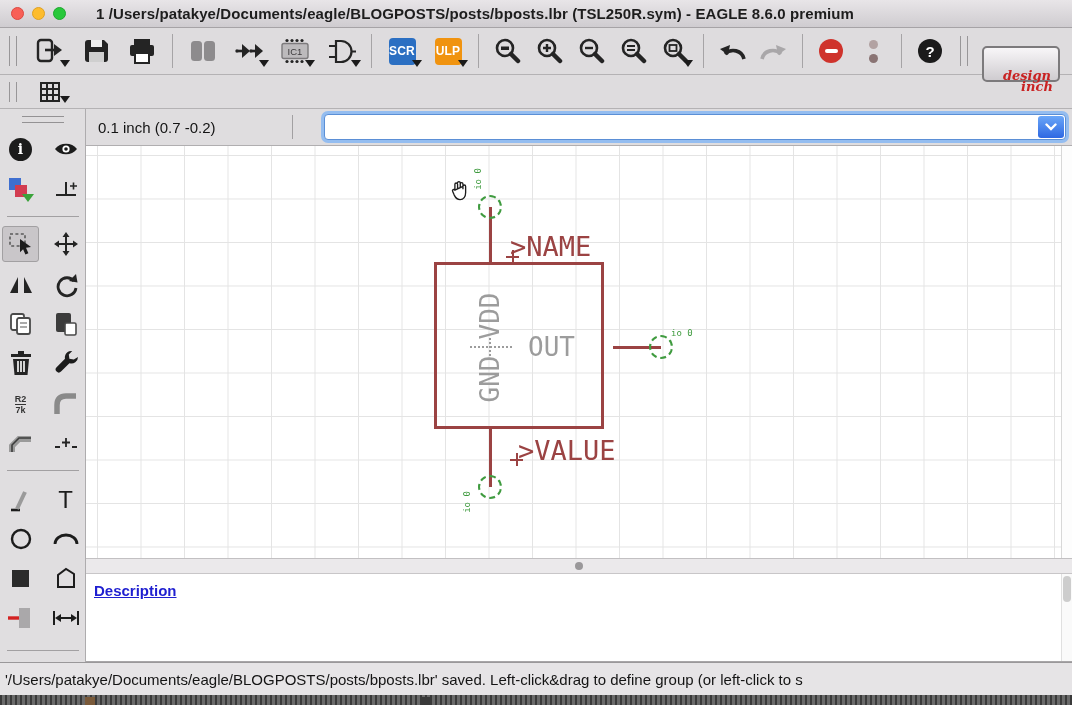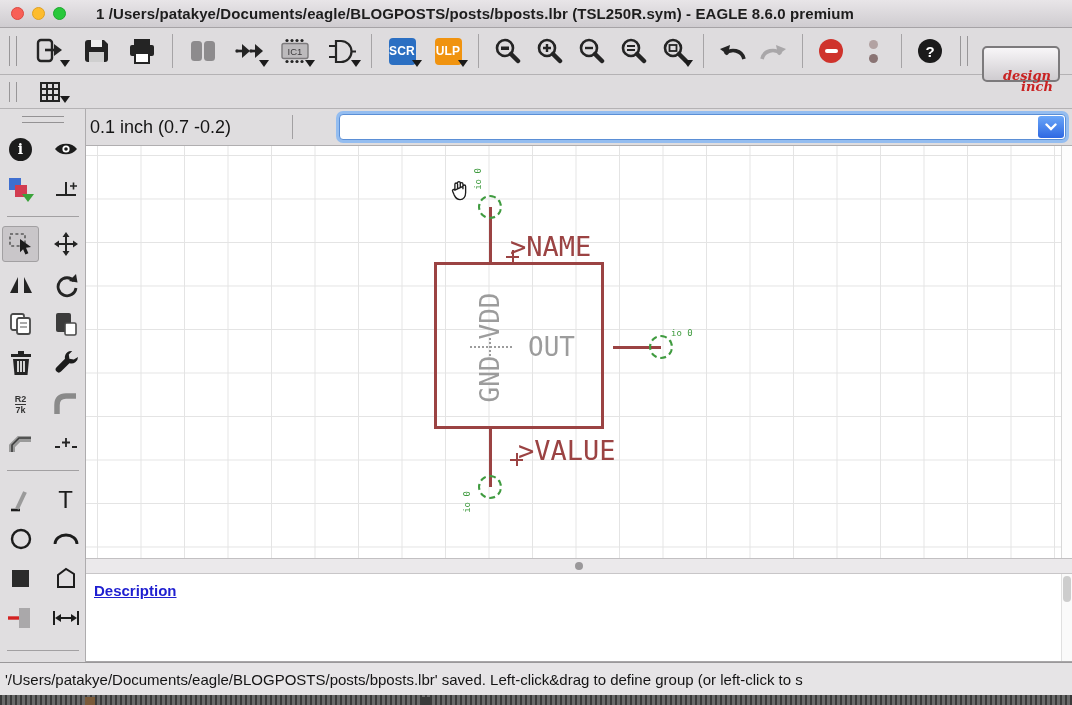--- a/index.html
+++ b/index.html
@@ -60,21 +60,21 @@
   .layers-ic .sq2 { position:absolute; left:7px; top:8px; width:12px; height:12px; background:#d23c50; }
   .layers-ic .tri { position:absolute; left:14px; top:17px; width:0; height:0;
                     border-left:6px solid transparent; border-right:6px solid transparent; border-top:8px solid #3aa33a; }
   .rv { font-size:9px; font-weight:bold; color:#333; text-align:center; line-height:10px; font-family:"Liberation Sans",sans-serif; }
   .rv .rv2 { display:block; border-top:1px solid #333; }
   .rect-ic { width:17px; height:17px; background:#2b2b2b; }
   .t-ic { font-size:24px; color:#1c1c1c; font-family:"Liberation Sans",sans-serif; }
 
   .content { flex:1; display:flex; flex-direction:column; }
   .coordbar { height:37px; background:#dfdddf; border-bottom:1px solid #b0aeb0; display:flex; align-items:center; }
-  .coord-text { margin-left:4px; font-size:18px; color:#141414; }
+  .coord-text { margin-left:12px; font-size:15px; color:#141414; }
   .coord-sep { width:1px; height:24px; background:#a2a0a2; margin-left:14px; position:absolute; left:278px; }
   .combo { flex:1; margin-left:108px; margin-right:6px; height:26px; background:#fff;
            border:1px solid #5b8fd6; border-radius:4px; box-shadow:0 0 0 3px #94bdf0;
            display:flex; align-items:center; position:relative; }
   .combo input { flex:1; border:none; outline:none; height:20px; margin-left:6px; font-size:14px; background:transparent; }
   .combo-btn { position:absolute; right:1px; top:1px; width:26px; height:22px; border-radius:3px;
                background:linear-gradient(#6aa6f8,#2e68e2); display:flex; align-items:center; justify-content:center; }
 
   
   .canvas-wrap { flex:1; display:flex; }

